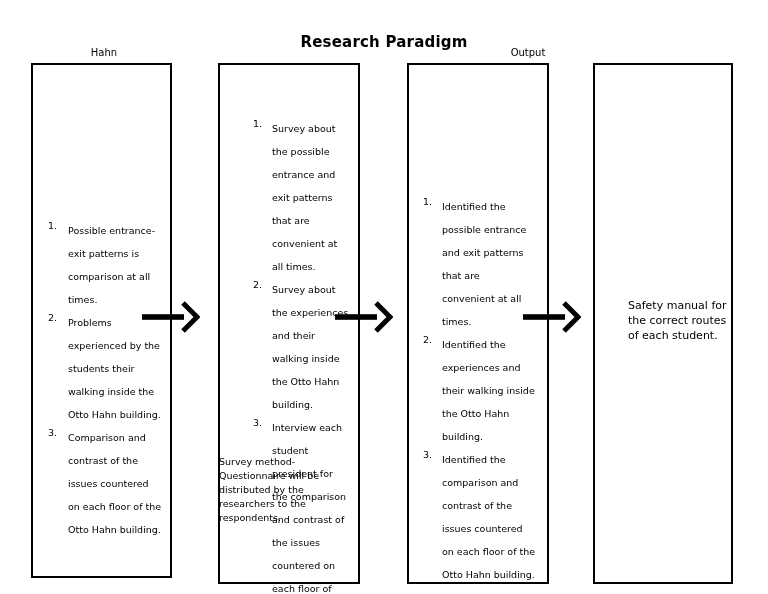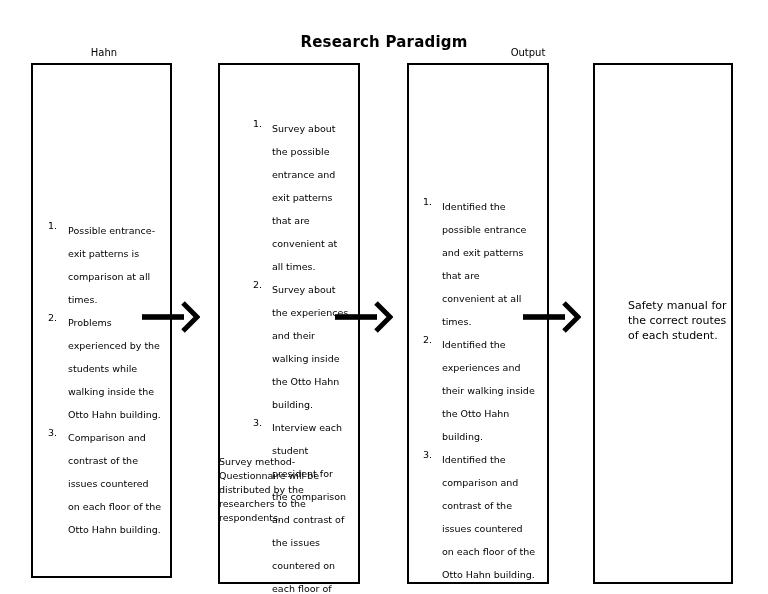--- a/index.html
+++ b/index.html
@@ -94,21 +94,21 @@
       <span class="num">1.</span>
       <span class="txt">Possible entrance-
 exit patterns is
 comparison at all
 times.</span>
     </div>
     <div class="li">
       <span class="num">2.</span>
       <span class="txt">Problems
 experienced by the
-students while
+students their
 walking inside the
 Otto Hahn building.</span>
     </div>
     <div class="li">
       <span class="num">3.</span>
       <span class="txt">Comparison and
 contrast of the
 issues countered
 on each floor of the
 Otto Hahn building.</span>

